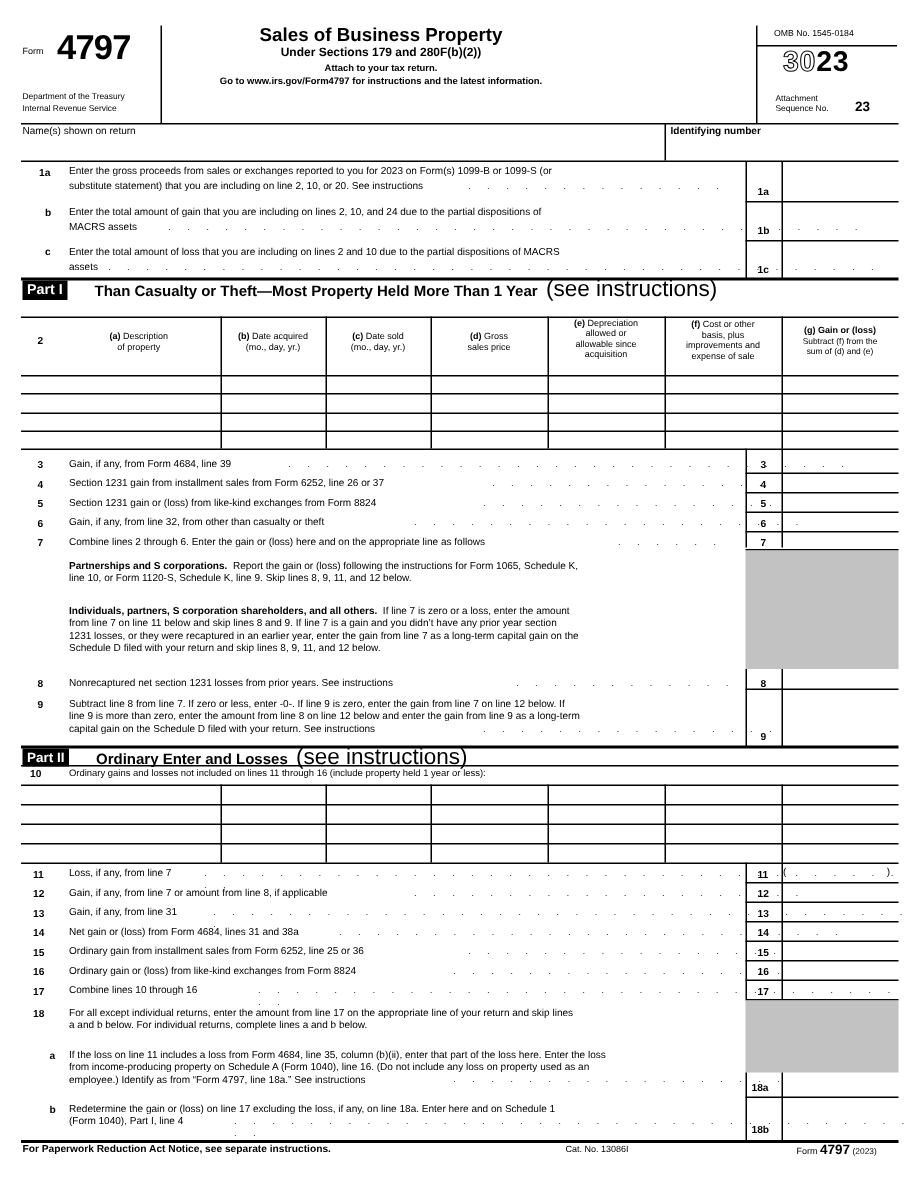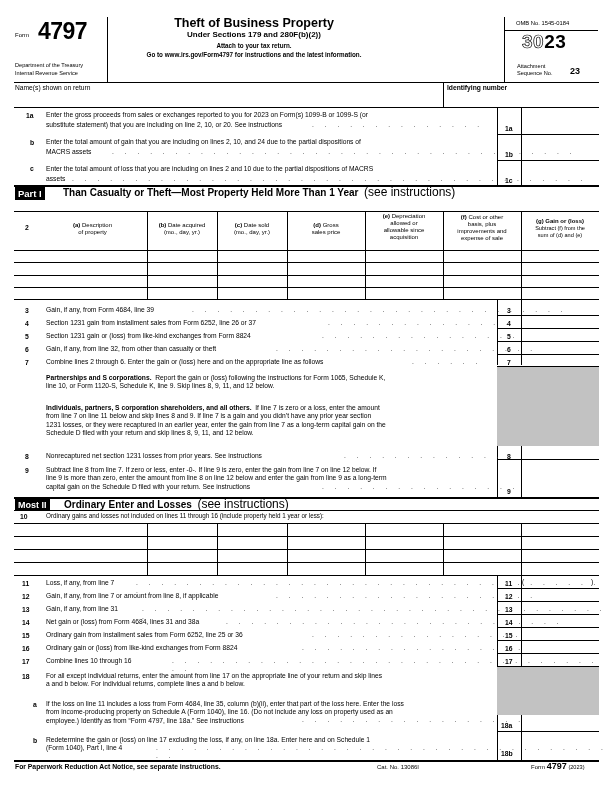--- a/index.html
+++ b/index.html
@@ -10,38 +10,38 @@
   .vline { position: absolute; background: #000; width: 1px; }
   .b2 { height: 2px; }
   .small { font-size: 6.4px; }
   .lbl { font-size: 6.7px; line-height: 8.3px; }
   .colhdr { font-size: 6px; line-height: 7px; text-align: center; }
   .colhdr b { font-weight: bold; }
   .gray { position: absolute; background: #c2c2c2; }
   .dots { letter-spacing: 4.5px; color: #333; }
   .partbox { position: absolute; background: #000; color: #fff; font-weight: bold; font-size: 9.5px; padding: 1px 3px; }
   .parttitle { position: absolute; font-weight: bold; font-size: 10px; line-height: 11px; }
-  .parttitle span.norm { font-weight: normal; font-size: 12px; }
+  .parttitle span.norm { font-weight: normal; font-size: 15px; }
   .linenum { position: absolute; font-weight: bold; font-size: 6.8px; }
   .boxnum { position: absolute; font-weight: bold; font-size: 6.8px; }
   .text { position: absolute; font-size: 6.7px; line-height: 8.3px; }
   .cell { position: absolute; }
 </style>
 </head>
 <body>
 
 <div>
   <span class="abs small" style="left:15px;top:32px;font-size:6px;">Form</span>
   <span class="abs" style="left:38px;top:18px;font-size:23px;font-weight:bold;letter-spacing:-0.5px;">4797</span>
   <span class="abs" style="left:15px;top:62px;font-size:5.6px;">Department of the Treasury</span>
   <span class="abs" style="left:15px;top:70px;font-size:5.6px;">Internal Revenue Service</span>
   <div class="vline" style="left:107px;top:17px;height:65px;"></div>
 
   <div class="abs" style="left:108px;top:16px;width:292px;text-align:center;">
-    <div style="font-size:12.5px;font-weight:bold;line-height:14px;">Theft of Business Property</div>
+    <div style="font-size:12.5px;font-weight:bold;line-height:14px;">Sales of Business Property</div>
     <div style="font-size:8px;font-weight:bold;line-height:9px;">Under Sections 179 and 280F(b)(2))</div>
     <div style="font-size:6.3px;font-weight:bold;line-height:8px;margin-top:3px;">Attach to your tax return.</div>
     <div style="font-size:6.3px;font-weight:bold;line-height:9px;">Go to www.irs.gov/Form4797 for instructions and the latest information.</div>
   </div>
 
   <div class="vline" style="left:504px;top:17px;height:65px;"></div>
   <span class="abs" style="left:516px;top:20px;font-size:5.8px;">OMB No. 1545-0184</span>
   <div class="hline" style="left:504px;top:30px;width:94px;"></div>
   <div class="abs" style="left:522px;top:31px;font-size:19px;font-weight:bold;letter-spacing:0.5px;">
     <span style="color:#fff;-webkit-text-stroke:0.7px #000;">30</span><span>23</span>
@@ -231,21 +231,21 @@
 <div class="text" style="left:46px;top:466px;width:450px;text-align:justify;">
   <span>Subtract line 8 from line 7. If zero or less, enter -0-. If line 9 is zero, enter the gain from line 7 on line 12 below. If</span><br>
   <span>line 9 is more than zero, enter the amount from line 8 on line 12 below and enter the gain from line 9 as a long-term</span><br>
   <span>capital gain on the Schedule D filed with your return. See instructions</span>
 </div>
 <span class="text dots" style="left:322px;top:483px;">. . . . . . . . . . . . . . . .</span>
 <span class="boxnum" style="left:507px;top:488px;">9</span>
 <div class="cell" style="left:522px;top:460px;width:76px;height:37px;"></div>
 
 <div class="hline b2" style="left:14px;top:497px;width:585px;"></div>
-<div class="partbox" style="left:15px;top:499px;font-size:9px;">Most II</div>
+<div class="partbox" style="left:15px;top:499px;font-size:9px;">Part II</div>
 <div class="parttitle" style="left:64px;top:499px;">
   <span>Ordinary Enter and Losses</span>&nbsp; <span class="norm">(see instructions)</span>
 </div>
 <div class="hline" style="left:14px;top:510px;width:585px;"></div>
 <span class="linenum" style="left:20px;top:513px;">10</span>
 <span class="text" style="left:46px;top:512px;font-size:6.3px;">Ordinary gains and losses not included on lines 11 through 16 (include property held 1 year or less):</span>
 <div class="hline" style="left:14px;top:523px;width:585px;"></div>
 
 <div>
   <div class="vline" style="left:147px;top:523px;height:52px;"></div>

